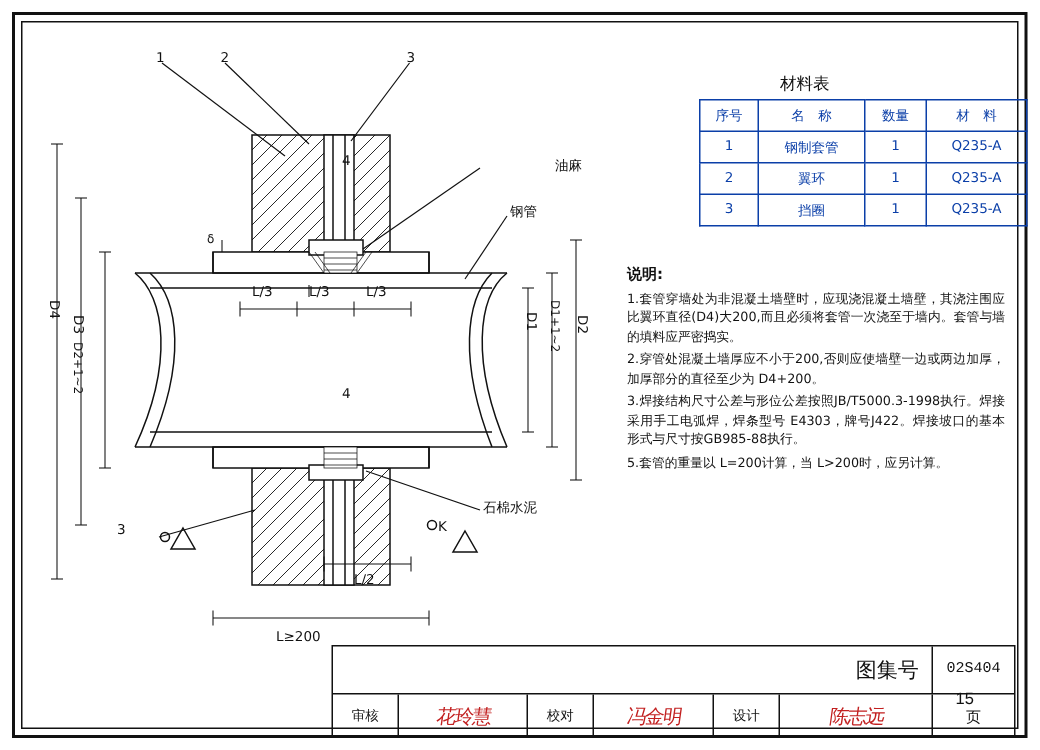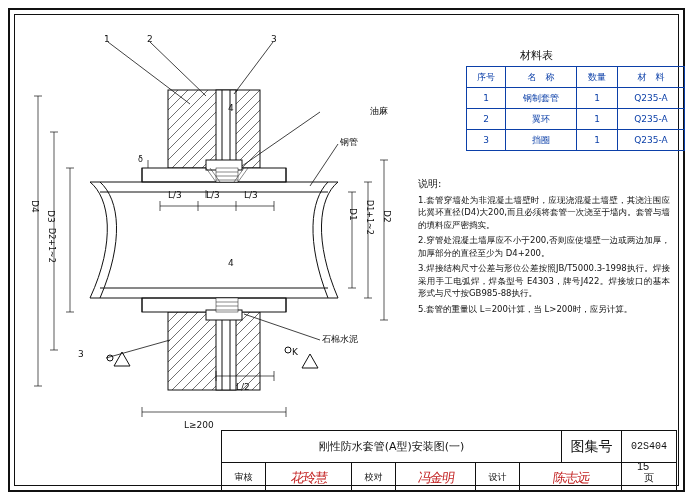--- a/index.html
+++ b/index.html
@@ -13,21 +13,21 @@
   .vert{writing-mode:vertical-rl;text-orientation:mixed;}
   svg{display:block;}
   .mat-title{position:absolute;left:520px;top:48px;font-size:11px;color:#111;font-family:"DejaVu Sans",sans-serif;}
   table.mt{border-collapse:collapse;font-size:9px;color:#0b3fa8;font-family:"DejaVu Sans",sans-serif;}
   table.mt td,table.mt th{border:1px solid #0b3fa8;padding:2px 3px;text-align:center;font-weight:normal;}
   table.mt th{height:16px;}
   table.mt td{height:16px;}
 
   
   .notes{position:absolute;left:418px;top:178px;width:252px;font-family:"DejaVu Sans",sans-serif;font-size:8.5px;line-height:12.5px;color:#111;}
-  .notes .nt-title{font-size:10px;margin-bottom:3px;}
+  .notes .nt-title{font-size:10px;margin-bottom:3px;font-weight:bold;}
   .notes p{margin:0 0 3px 0;text-align:justify;}
 
   
   .tb{position:absolute;left:221px;top:430px;width:456px;height:62px;border:1px solid #111;box-sizing:border-box;}
   .tb .r1{position:absolute;left:0;top:0;width:100%;height:32px;border-bottom:1px solid #111;box-sizing:border-box;}
   .tb .r2{position:absolute;left:0;top:32px;width:100%;height:29px;box-sizing:border-box;}
   .tb .c-name{position:absolute;left:0;top:0;width:340px;height:100%;border-right:1px solid #111;box-sizing:border-box;display:flex;align-items:center;justify-content:center;font-family:"DejaVu Sans",sans-serif;font-size:11px;}
   .tb .c-lab{position:absolute;left:340px;top:0;width:60px;height:100%;border-right:1px solid #111;box-sizing:border-box;display:flex;align-items:center;justify-content:center;font-family:"DejaVu Sans",sans-serif;font-size:14px;}
   .tb .c-val{position:absolute;left:400px;top:0;width:54px;height:100%;box-sizing:border-box;display:flex;align-items:center;justify-content:center;font-family:Liberation Mono, monospace;font-size:10px;}
   .tb .s1{position:absolute;left:0;top:0;width:44px;height:100%;border-right:1px solid #111;box-sizing:border-box;display:flex;align-items:center;justify-content:center;font-family:"DejaVu Sans",sans-serif;font-size:9px;}
@@ -261,21 +261,20 @@
   <div class="notes">
     <div class="nt-title">说明:</div>
     <p>1.套管穿墙处为非混凝土墙壁时，应现浇混凝土墙壁，其浇注围应比翼环直径(D4)大200,而且必须将套管一次浇至于墙内。套管与墙的填料应严密捣实。</p>
     <p>2.穿管处混凝土墙厚应不小于200,否则应使墙壁一边或两边加厚，加厚部分的直径至少为 D4+200。</p>
     <p>3.焊接结构尺寸公差与形位公差按照JB/T5000.3-1998执行。焊接采用手工电弧焊，焊条型号 E4303，牌号J422。焊接坡口的基本形式与尺寸按GB985-88执行。</p>
     <p>5.套管的重量以 L=200计算，当 L&gt;200时，应另计算。</p>
   </div>
 
   <div class="tb">
     <div class="r1">
-      <div class="c-name">刚性防水套管(A型)安装图(一)</div>
       <div class="c-lab">图集号</div>
       <div class="c-val">02S404</div>
     </div>
     <div class="r2">
       <div class="s1">审核</div>
       <div class="s2">
           <span class="sign">花玲慧</span>
         </div>
       <div class="s3">校对</div>
       <div class="s4">

